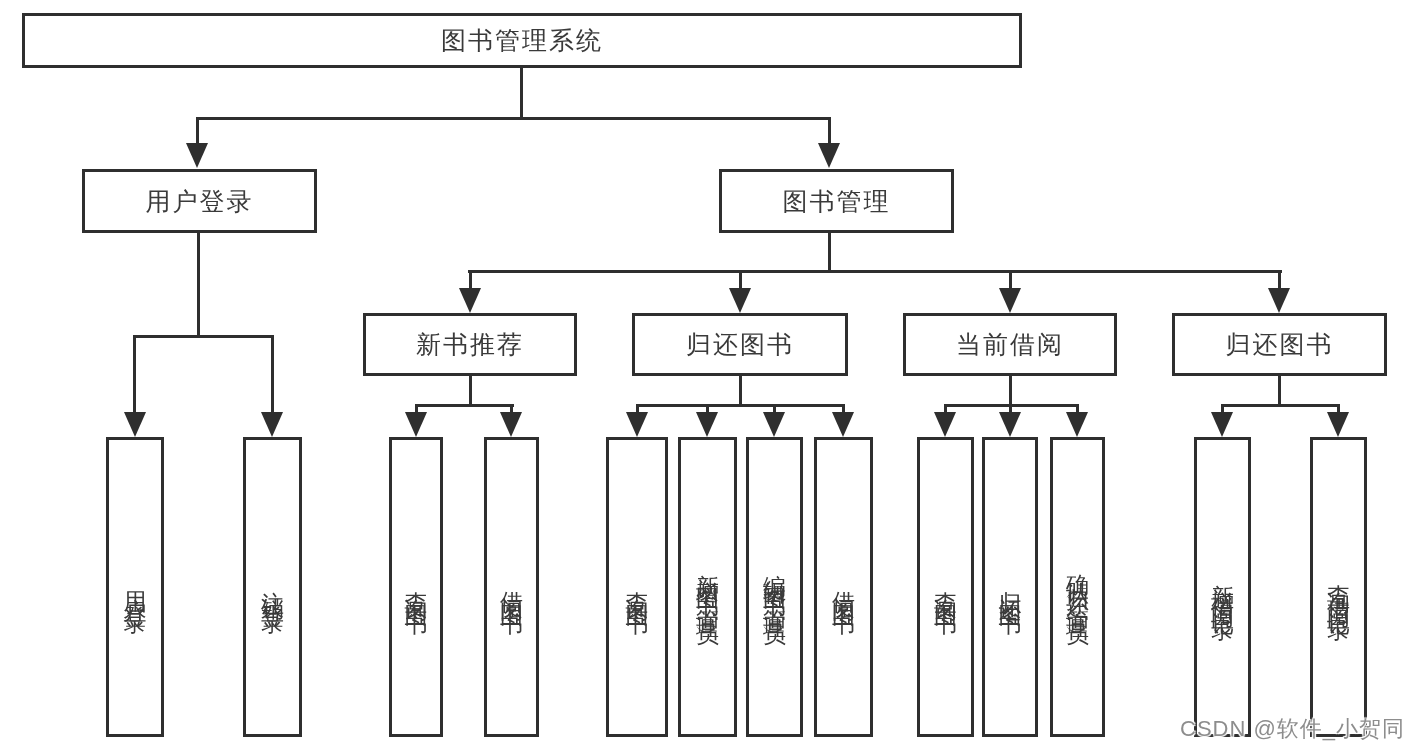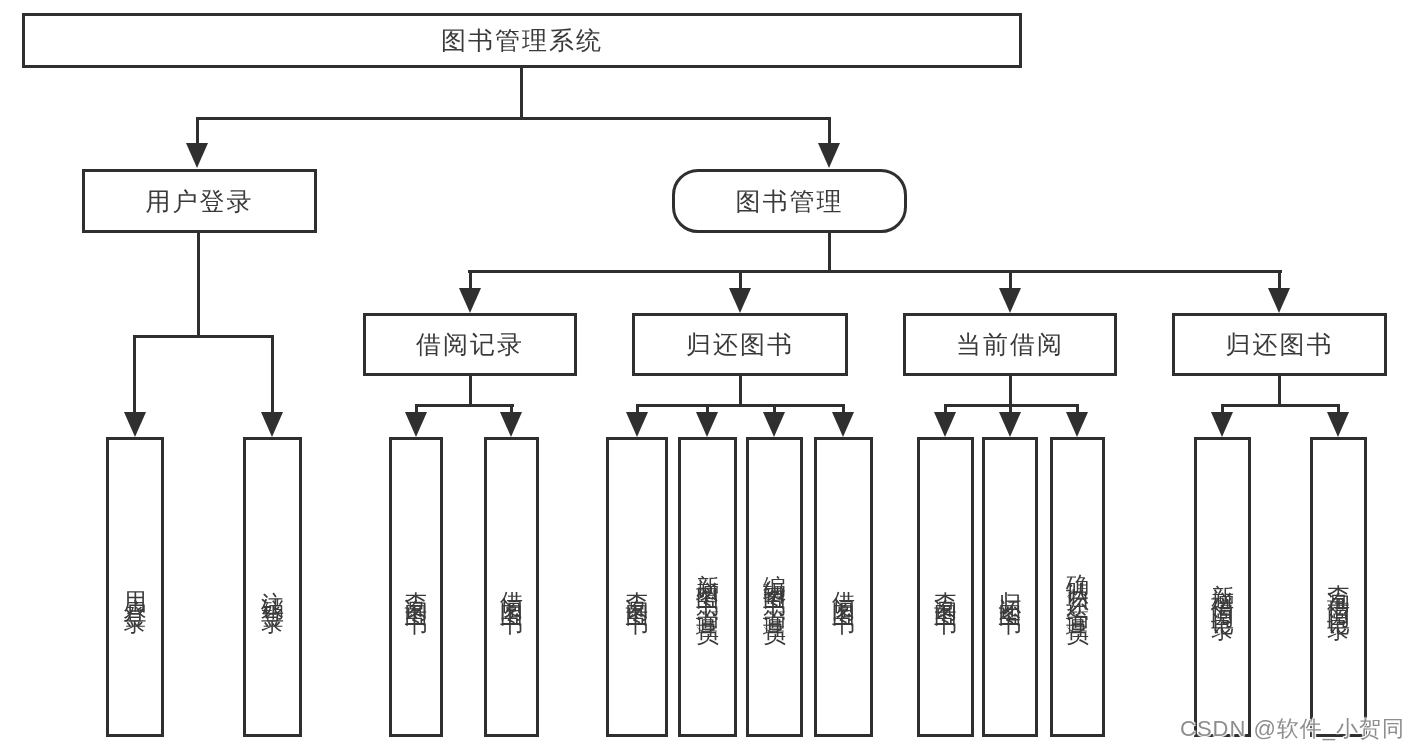--- a/index.html
+++ b/index.html
@@ -34,26 +34,26 @@
 
 <div class="stage">
 
   <div class="box hbox" style="left:22px;top:13px;width:1000px;height:55px;">
     <span>图书管理系统</span>
   </div>
 
   <div class="box hbox" style="left:82px;top:169px;width:235px;height:64px;">
     <span>用户登录</span>
   </div>
-  <div class="box hbox" style="left:672px;top:169px;width:235px;height:64px;border-radius:26px;">
+  <div class="box hbox" style="left:719px;top:169px;width:235px;height:64px;">
     <span>图书管理</span>
   </div>
 
   <div class="box hbox" style="left:363px;top:313px;width:214px;height:63px;">
-    <span>借阅记录</span>
+    <span>新书推荐</span>
   </div>
   <div class="box hbox" style="left:632px;top:313px;width:216px;height:63px;">
     <span>归还图书</span>
   </div>
   <div class="box hbox" style="left:903px;top:313px;width:214px;height:63px;justify-content:center;">
     <span>当前借阅</span>
   </div>
   <div class="box hbox" style="left:1172px;top:313px;width:215px;height:63px;">
     <span>归还图书</span>
   </div>

